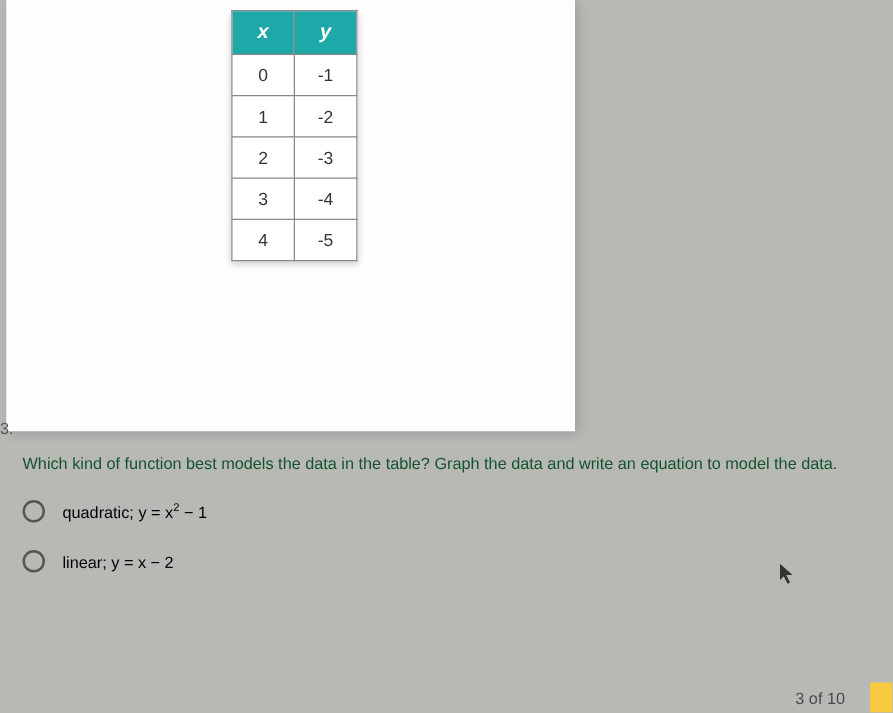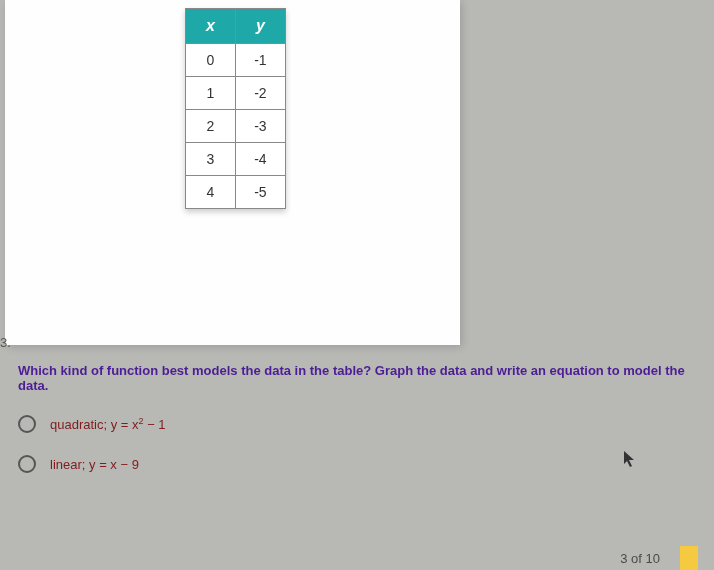--- a/index.html
+++ b/index.html
@@ -44,59 +44,58 @@
       font-size: 14px;
     }
     .question-number {
       position: absolute;
       left: 0;
       top: 335px;
       color: #555;
       font-size: 13px;
     }
     .question-text {
-      color: #4c1d95;
+      color: #14532d;
       font-size: 13px;
       margin: 18px 10px 22px 18px;
-      font-weight: bold;
     }
     .options {
       margin-left: 18px;
     }
     .option-row {
       display: flex;
       align-items: center;
       margin-bottom: 22px;
       cursor: pointer;
     }
     .radio-circle {
       width: 18px;
       height: 18px;
       border: 2px solid #555;
       border-radius: 50%;
       margin-right: 14px;
       flex-shrink: 0;
     }
     .option-label {
-      color: #7f1d1d;
+      color: #000000;
       font-size: 13px;
     }
     .sup { font-size: 9px; vertical-align: super; }
     .cursor-arrow {
       position: absolute;
       left: 623px;
       top: 450px;
       color: #333;
       font-size: 16px;
     }
     .footer {
       position: absolute;
       bottom: 0;
       left: 0;
-      right: 16px;
+      right: 0;
       height: 24px;
       display: flex;
       justify-content: flex-end;
       align-items: center;
     }
     .page-counter {
       color: #4a4a48;
       font-size: 13px;
       margin-right: 20px;
     }
@@ -146,21 +145,21 @@
 
 <div class="question-text">Which kind of function best models the data in the table? Graph the data and write an equation to model the data.</div>
 
 <div class="options">
   <div class="option-row">
     <div class="radio-circle"></div>
     <div class="option-label"><span>quadratic; y = x</span><span class="sup">2</span><span> − 1</span></div>
   </div>
   <div class="option-row">
     <div class="radio-circle"></div>
-    <div class="option-label"><span>linear; y = x − 9</span><span class="sup"></span><span></span></div>
+    <div class="option-label"><span>linear; y = x − 2</span><span class="sup"></span><span></span></div>
   </div>
 </div>
 
 <div class="cursor-arrow">
   <svg width="14" height="18" viewBox="0 0 14 18">
       <path d="M1 1 L1 14 L4 11 L7 17 L9 16 L6 10 L11 10 Z" fill="#333"></path>
     </svg>
 </div>
 
 <div class="footer">

